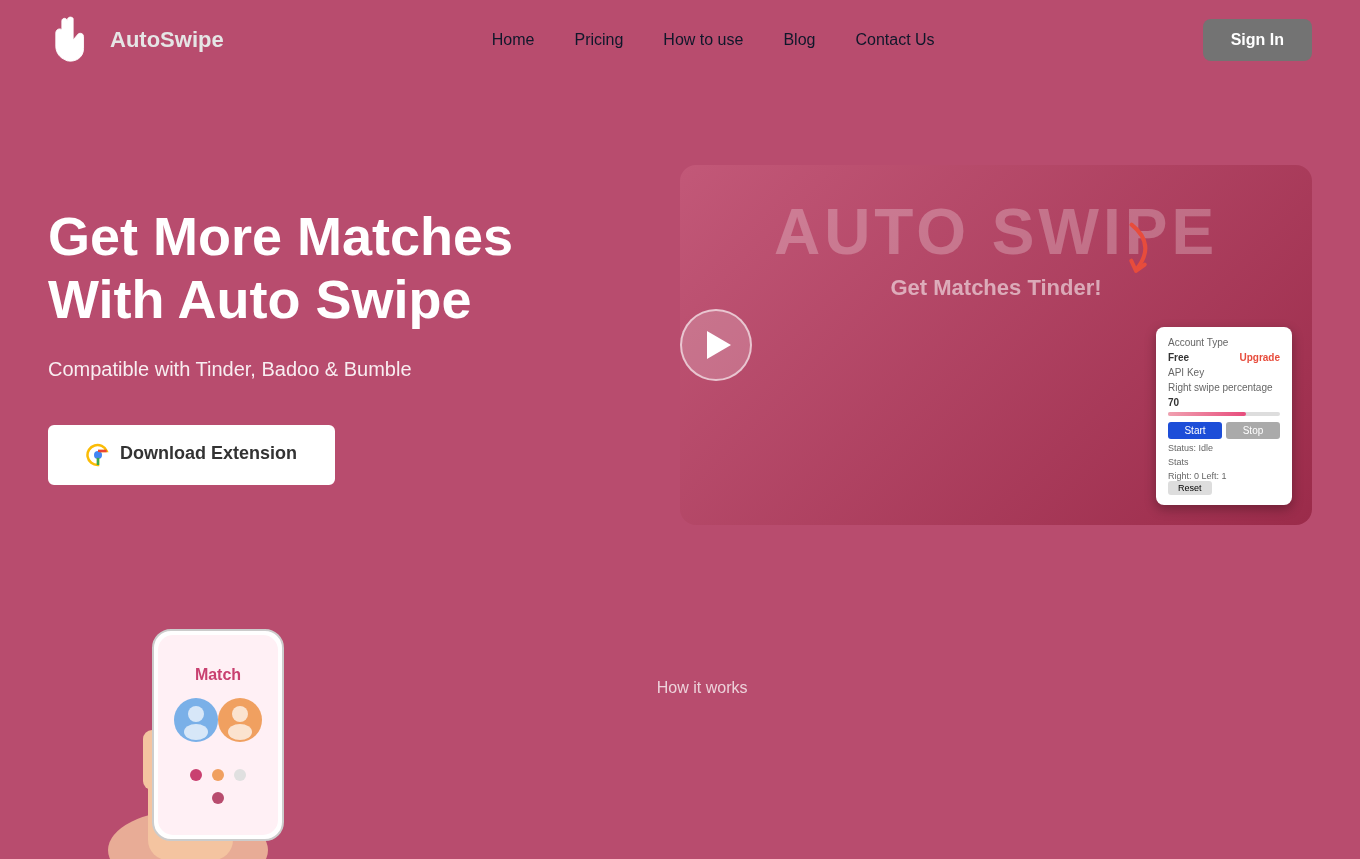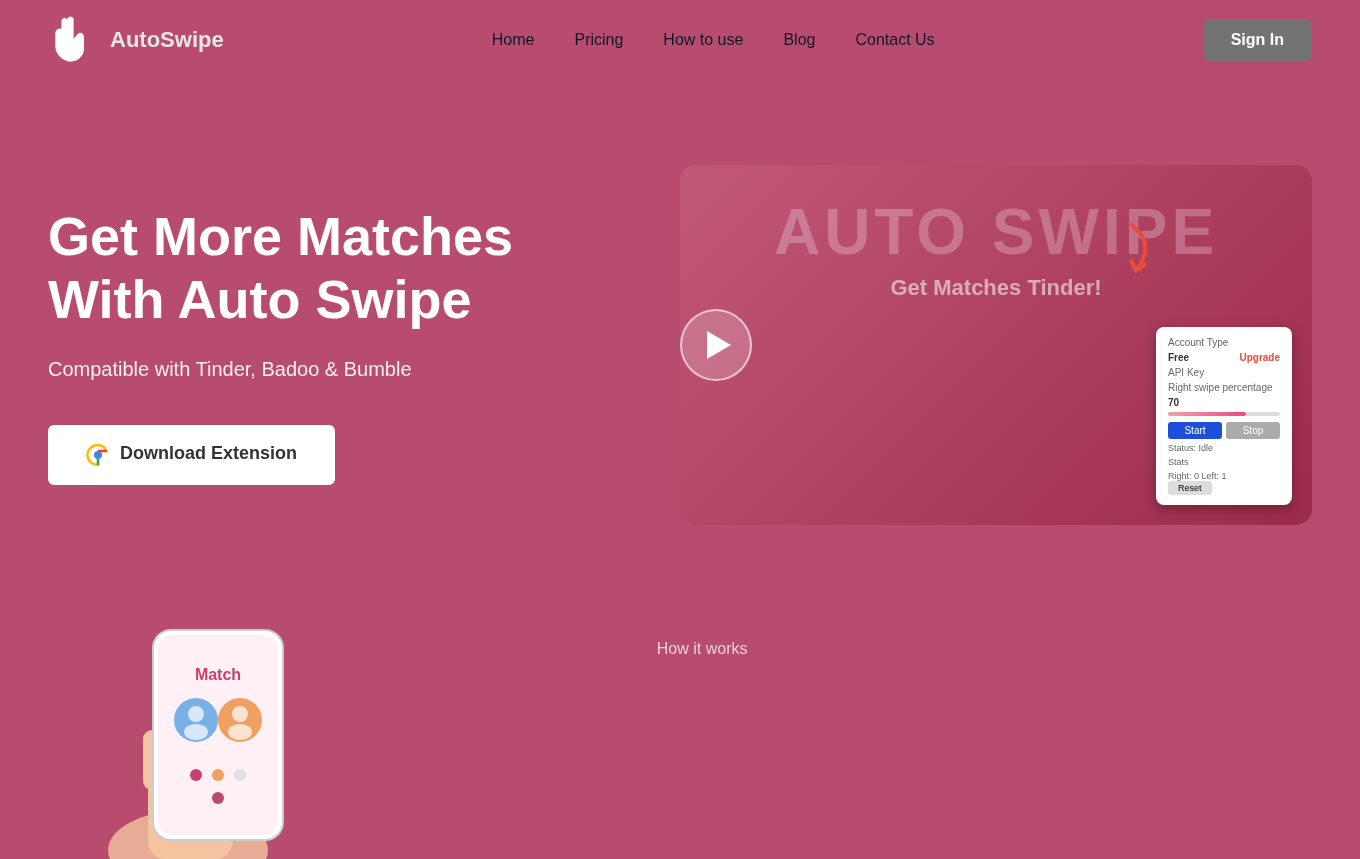--- a/index.html
+++ b/index.html
@@ -251,20 +251,21 @@
       flex: 0 0 45%;
     }
     .lower-right {
       flex: 1;
       padding-top: 20px;
     }
     .how-it-works-label {
       font-size: 16px;
       color: rgba(255,255,255,0.75);
       margin-bottom: 16px;
+      margin-top: 39px;
     }
     .lower-title {
       font-size: 40px;
       font-weight: 800;
       line-height: 1.2;
       color: white;
     }
 
     
     .phone-illustration {

